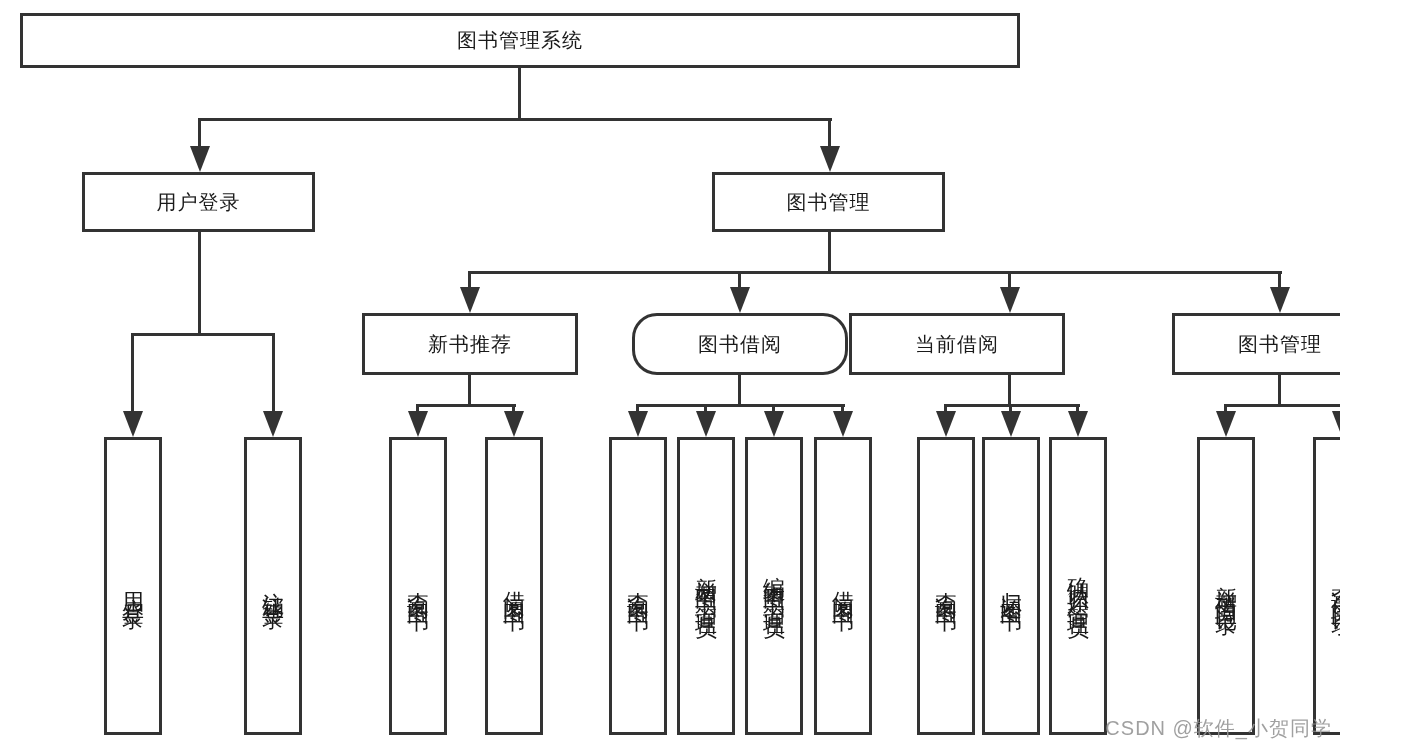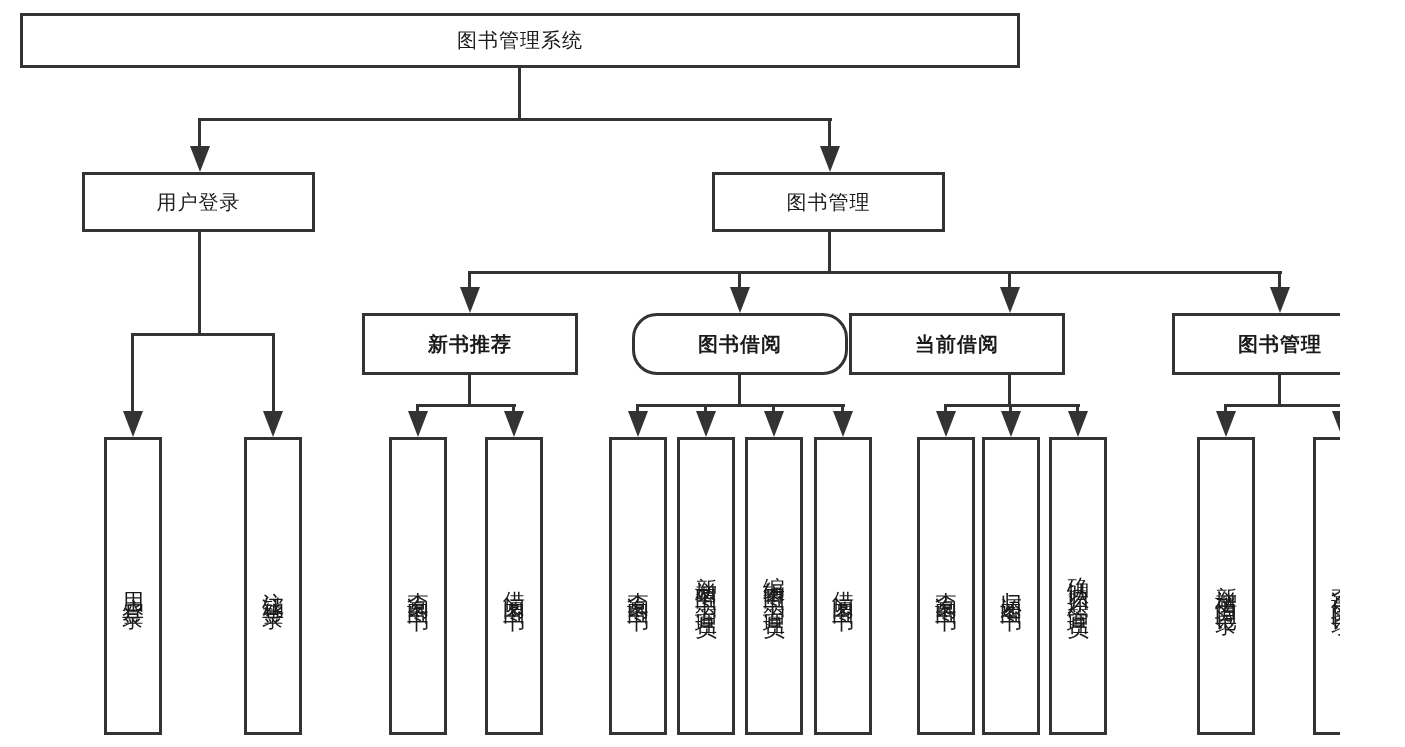--- a/index.html
+++ b/index.html
@@ -19,21 +19,21 @@
     box-sizing:border-box;
     border:3px solid var(--line);
     background:#ffffff;
     color:var(--text);
     display:flex;
     align-items:center;
     justify-content:center;
   }
   .root-node{left:20px;top:13px;width:1000px;height:55px;font-size:20px;letter-spacing:1px;}
   .branch{height:60px;font-size:20px;letter-spacing:1px;}
-  .branch2{height:62px;font-size:20px;letter-spacing:1px;font-weight:bold;}
+  .branch2{height:62px;font-size:20px;letter-spacing:1px;}
   .leaf{
     top:437px;width:58px;height:298px;
   }
   .vtext{
     writing-mode:vertical-rl;
     text-orientation:mixed;
     font-size:22px;
     line-height:50px;
     letter-spacing:6px;
     color:var(--text);
@@ -181,14 +181,15 @@
   <div class="vline" style="left:1076px;top:404px;height:12px;"></div>
   <div class="arrow" style="left:1068px;top:411px;"></div>
 
   <div class="vline" style="left:1278px;top:375px;height:32px;"></div>
   <div class="hline" style="left:1224px;top:404px;width:120px;"></div>
   <div class="vline" style="left:1224px;top:404px;height:12px;"></div>
   <div class="arrow" style="left:1216px;top:411px;"></div>
   <div class="vline" style="left:1340px;top:404px;height:12px;"></div>
   <div class="arrow" style="left:1332px;top:411px;"></div>
 
+  <div class="watermark">CSDN @软件_小贺同学</div>
 
 </div>
 
 </body></html>

